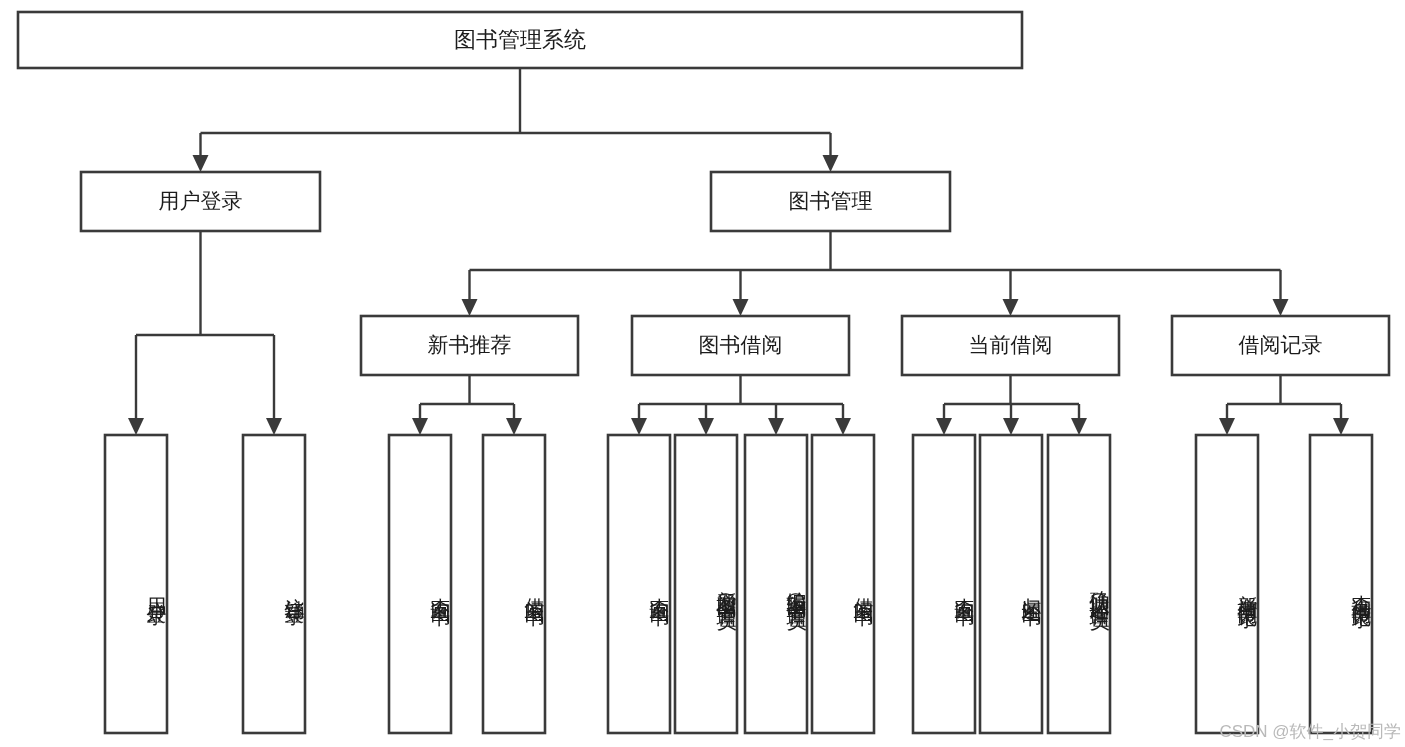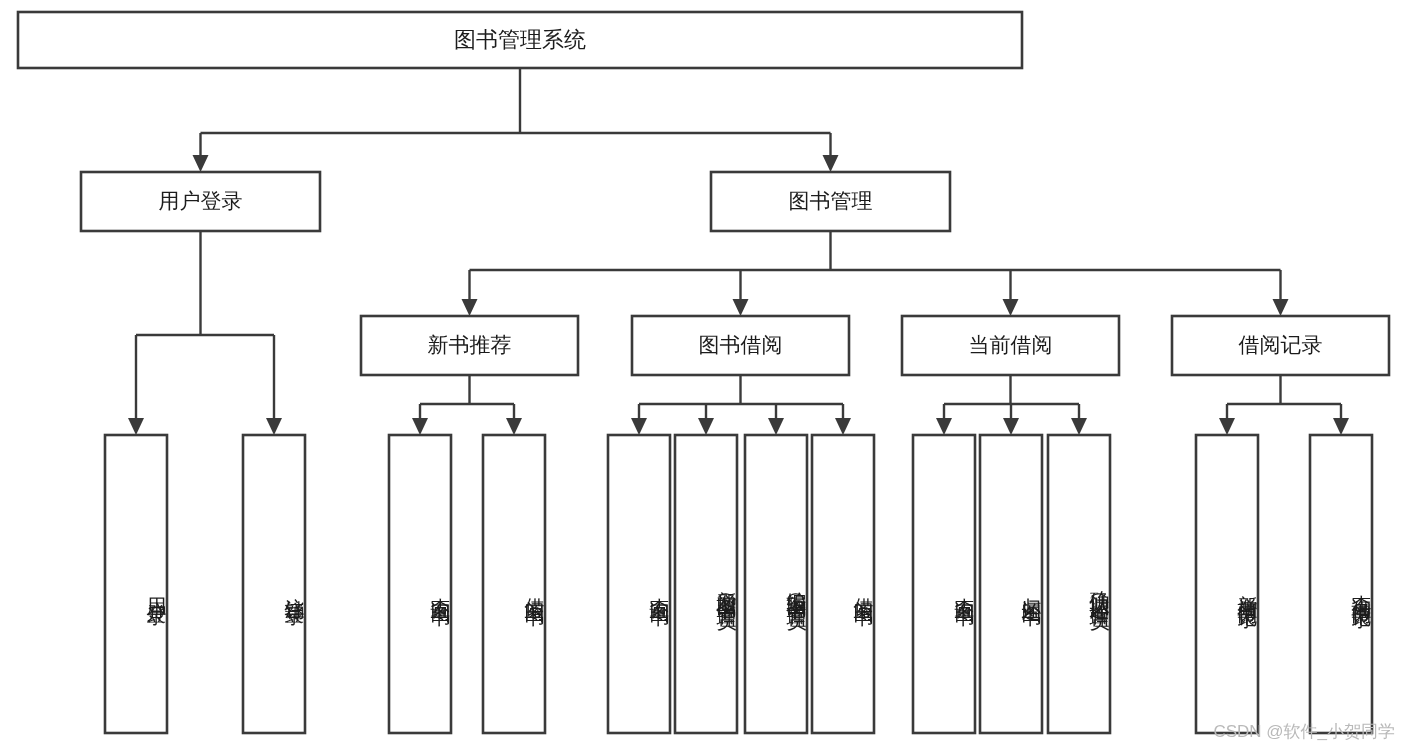--- a/index.html
+++ b/index.html
@@ -69,21 +69,21 @@
     line-height: 1;
     white-space: nowrap;
     text-align: center;
     display: flex;
     align-items: flex-start;
     justify-content: center;
     pointer-events: none;
   }
   .watermark {
     position: absolute;
-    right: 10px;
+    right: 4px;
     bottom: 4px;
     font-family: "Liberation Sans", "DejaVu Sans", sans-serif;
     font-size: 17px;
     color: #b9b9b9;
     white-space: nowrap;
     user-select: none;
   }
 </style>
 </head>
 <body>

